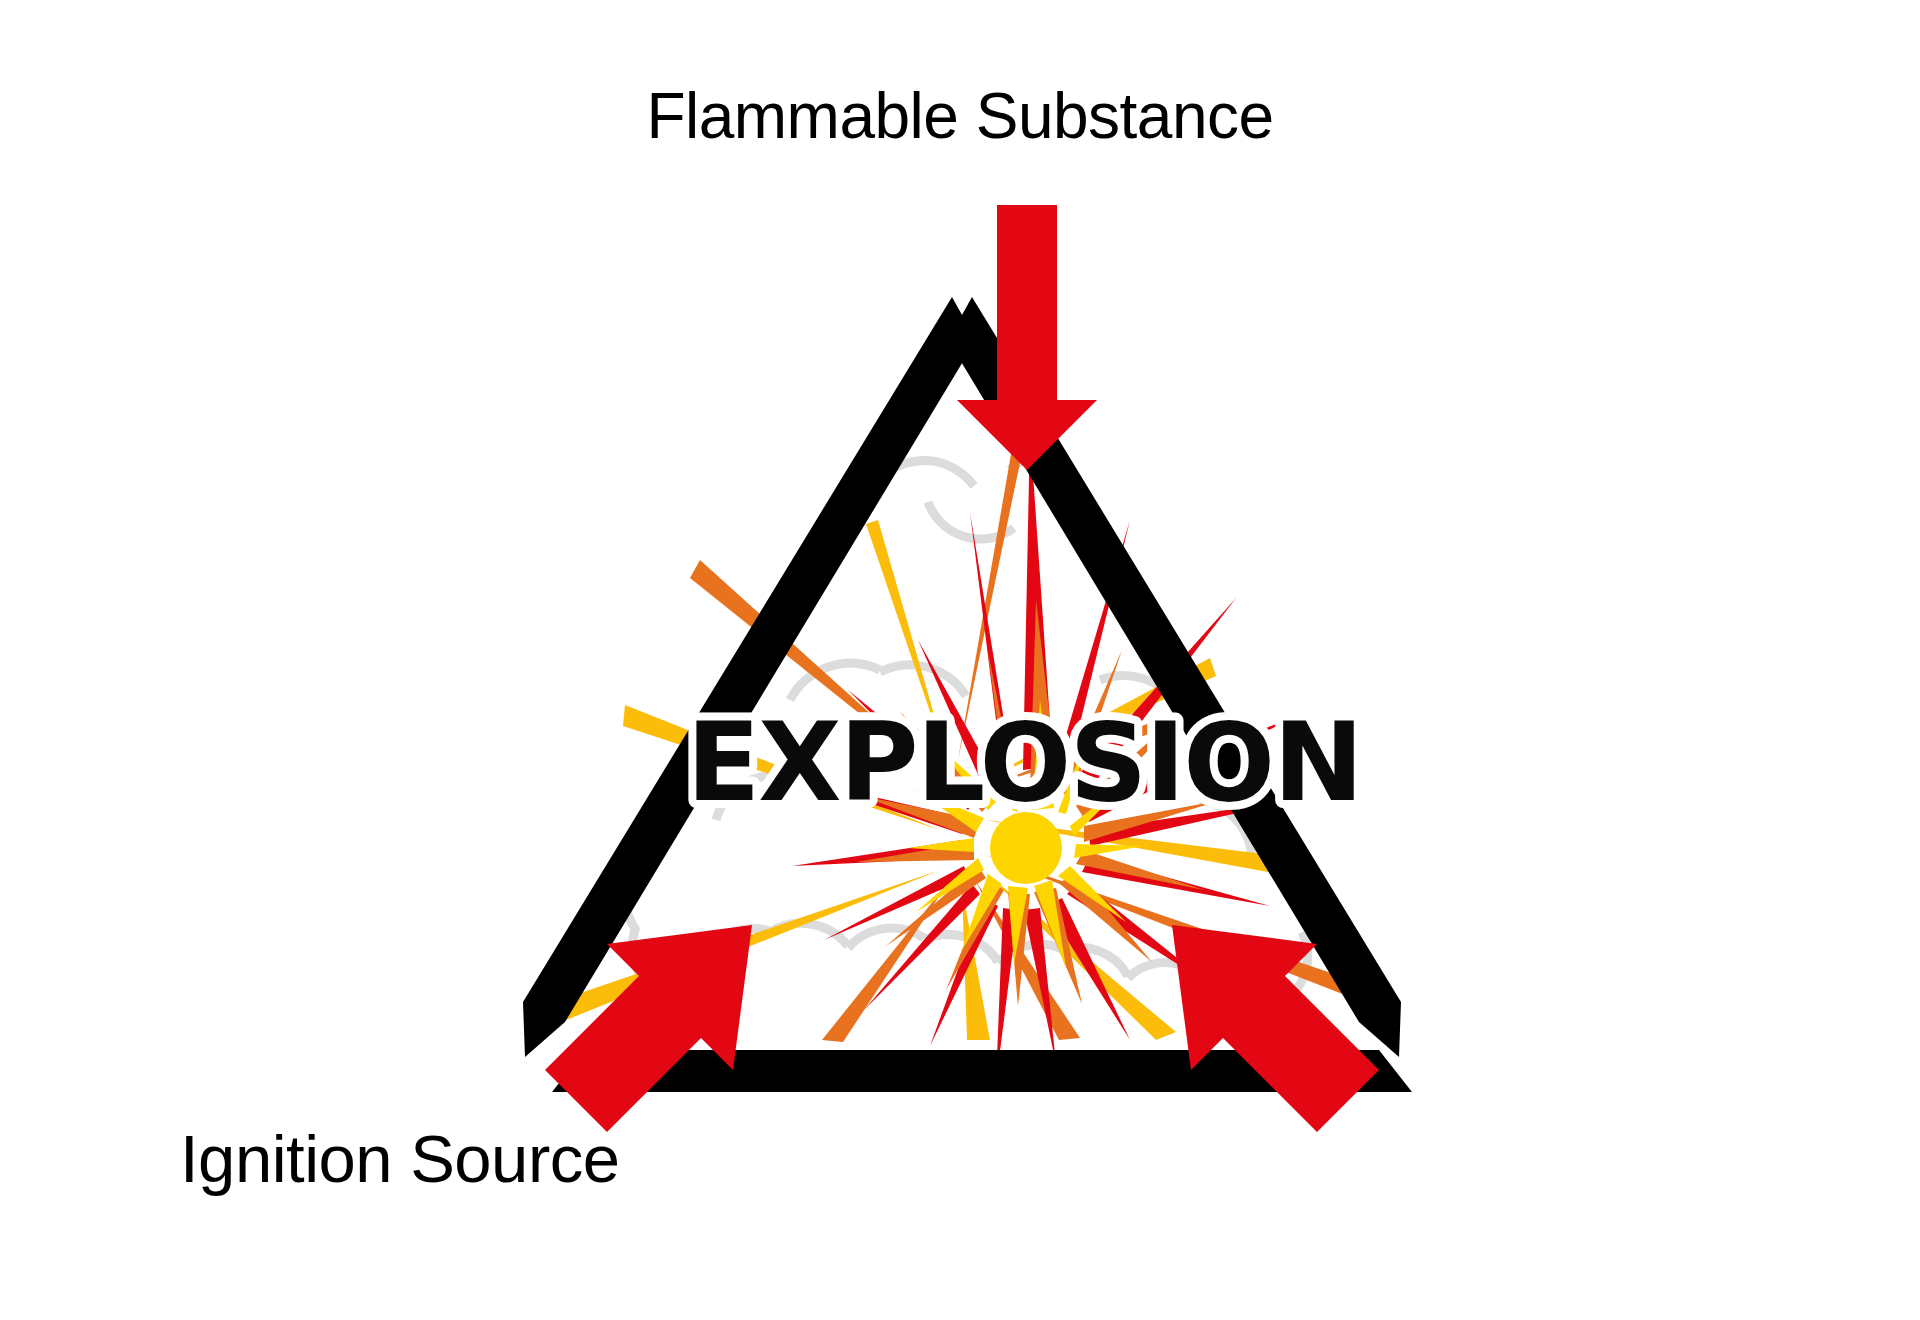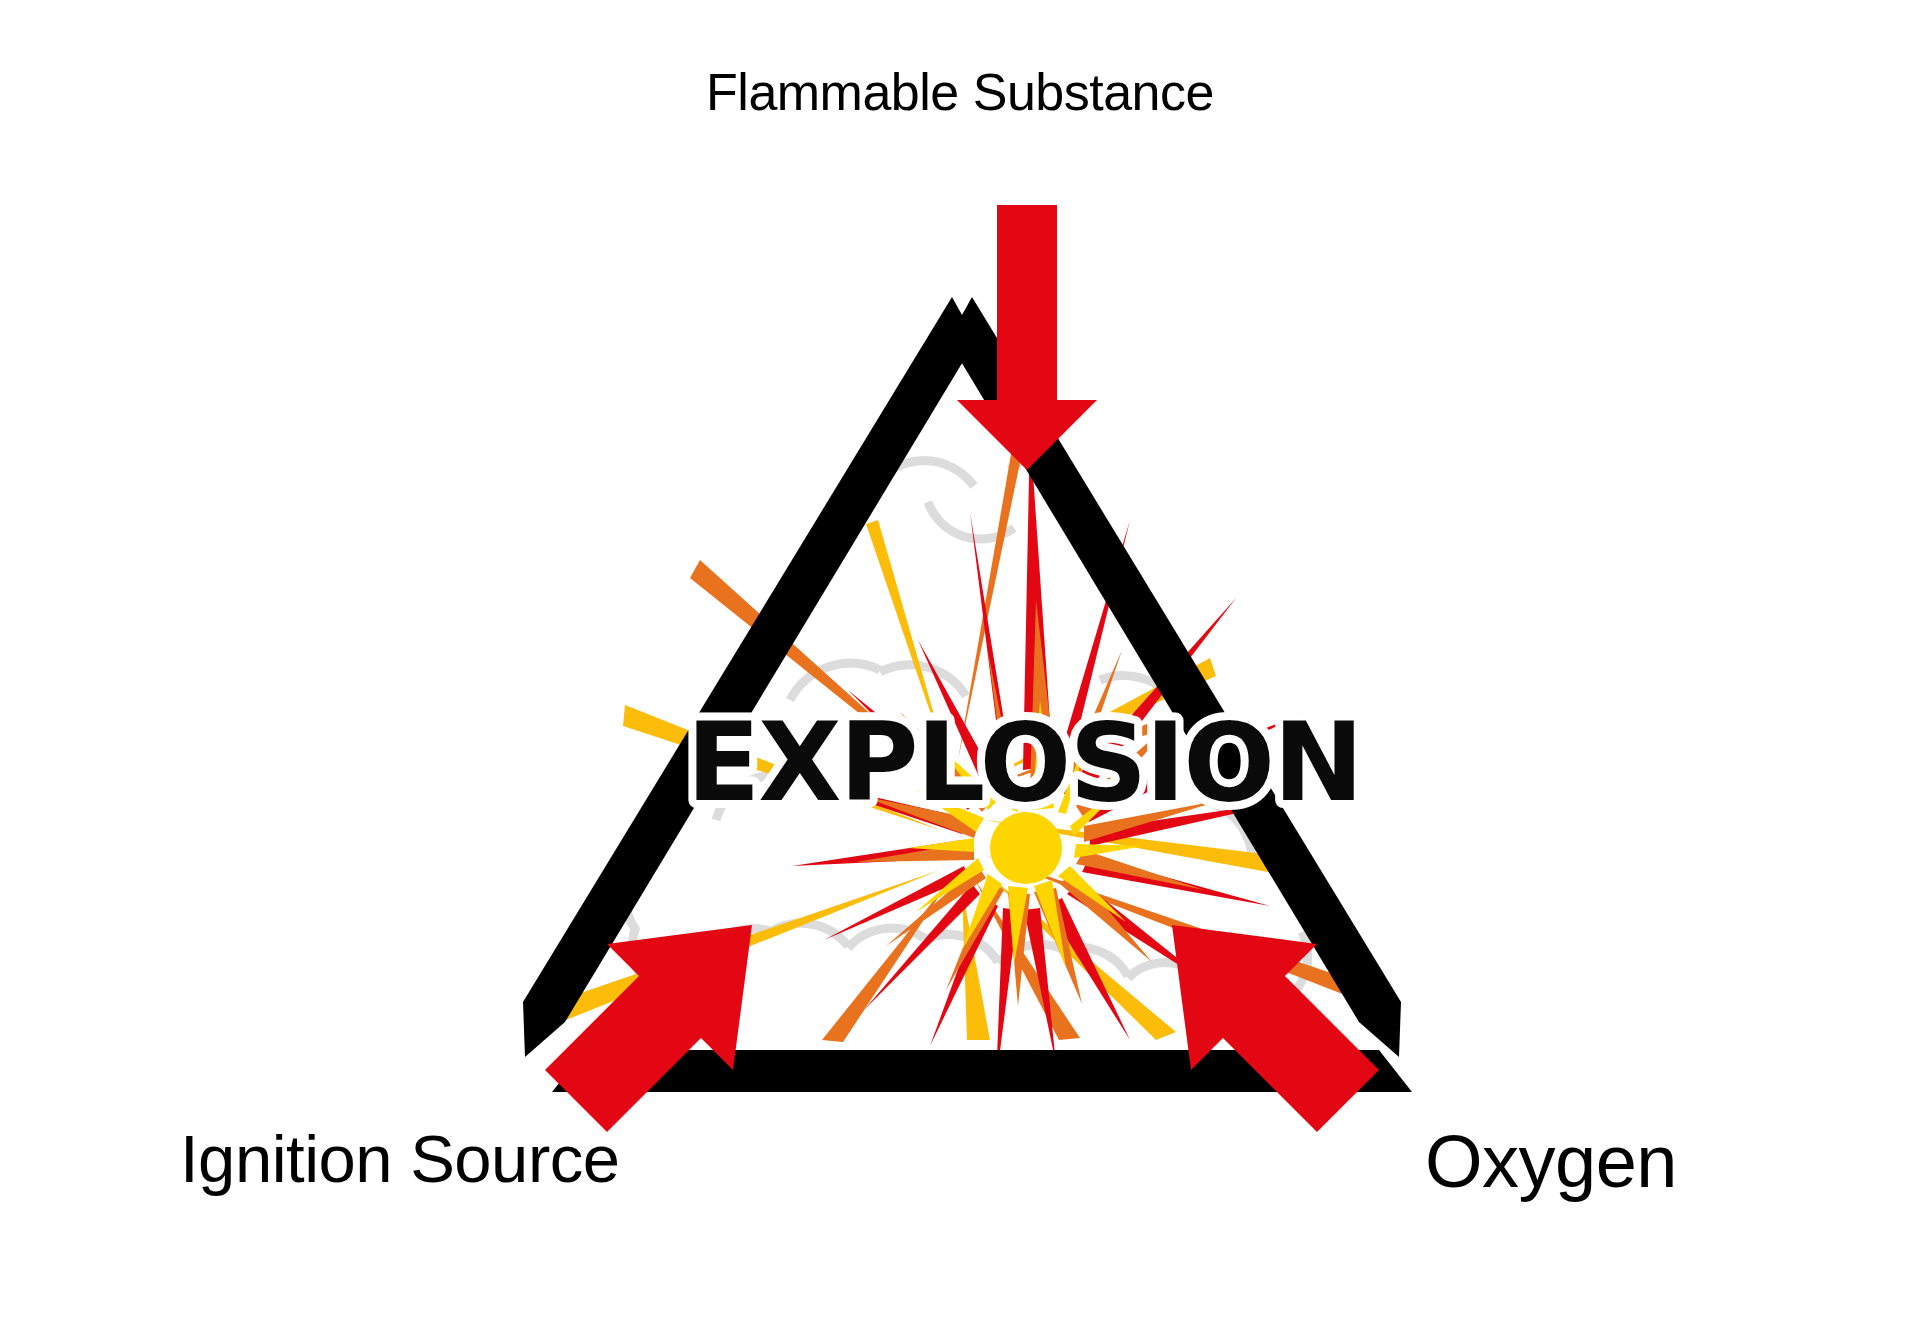--- a/index.html
+++ b/index.html
@@ -32,24 +32,24 @@
   .label {
     position: absolute;
     font-family: "Liberation Sans", sans-serif;
     font-weight: 400;
     color: #000000;
     white-space: nowrap;
     line-height: 1;
   }
   #label-flammable {
     left: 0;
-    top: 66px;
+    top: 84px;
     width: 1920px;
     text-align: center;
-    font-size: 52px;
+    font-size: 64px;
     letter-spacing: -0.5px;
   }
   #label-ignition {
     left: 180px;
     top: 1125px;
     font-size: 67px;
     letter-spacing: -0.5px;
   }
   #label-oxygen {
     left: 1425px;
@@ -212,15 +212,14 @@
     <g>
       <text id="svg-explosion-text" x="1024" y="800" text-anchor="middle" font-family="DejaVu Sans, sans-serif" font-size="108" font-weight="bold" letter-spacing="-2" stroke="#FFFFFF" stroke-width="16" stroke-linejoin="round" paint-order="stroke" fill="#0A0A0A">EXPLOSION</text>
     </g>
 
   </svg>
 
   <div class="label" id="label-flammable">Flammable Substance</div>
 
   <div class="label" id="label-ignition">Ignition Source</div>
 
-  <div class="label" id="label-oxygen">Oxygen</div>
 
 </div>
 
 </body></html>

